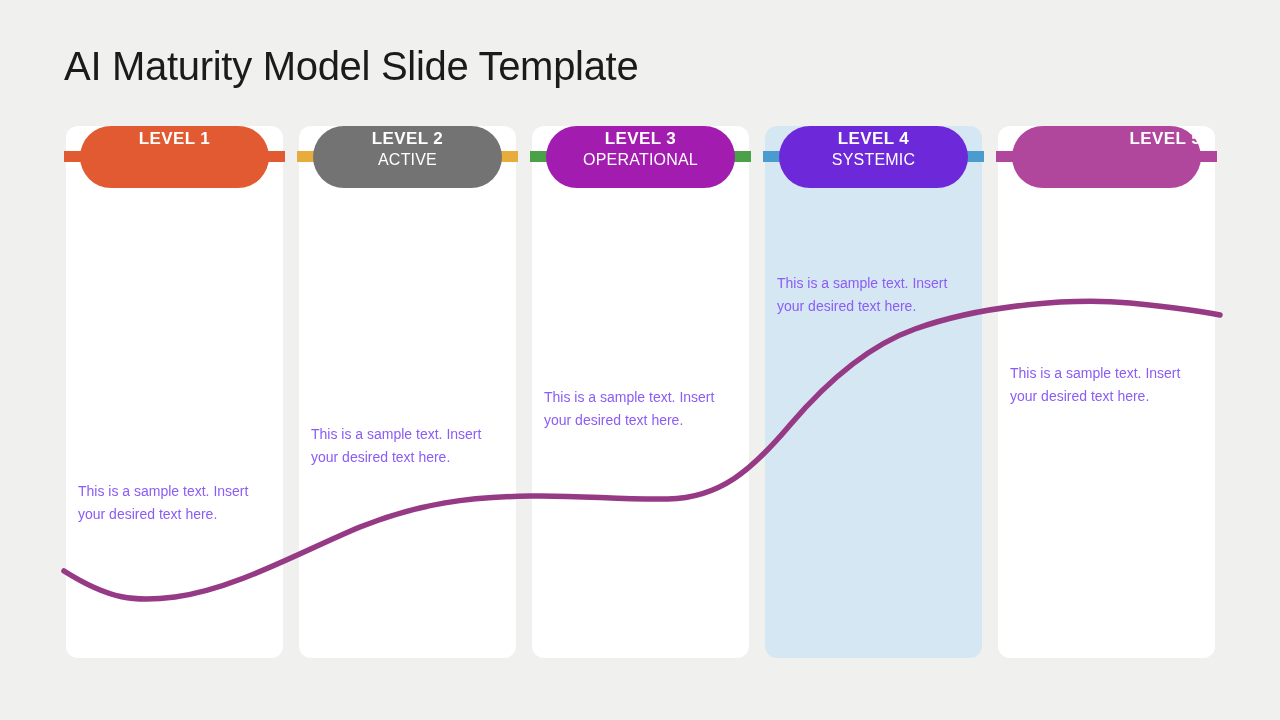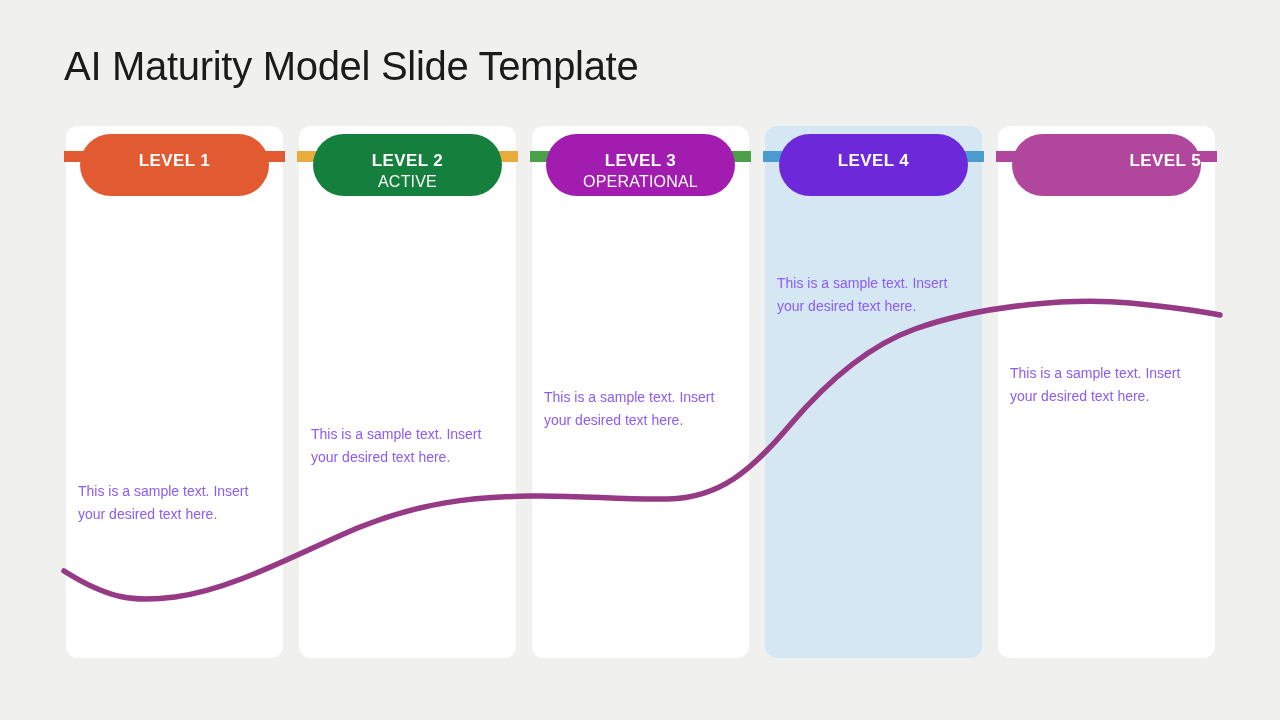--- a/index.html
+++ b/index.html
@@ -77,28 +77,28 @@
   .pill-wrap {
     position: absolute;
     top: 0;
     left: 0;
     width: 217px;
     height: 62px;
   }
   .pill {
     position: absolute;
     left: 14px;
-    top: 8px;
+    top: 0;
     width: 189px;
     height: 62px;
     border-radius: 31px;
     color: #ffffff;
     text-align: center;
     box-sizing: border-box;
-    padding-top: 16px;
+    padding-top: 2px;
     z-index: 2;
   }
   .pill-level {
     font-size: 17px;
     font-weight: bold;
     line-height: 21px;
     letter-spacing: 0.4px;
   }
   .pill-name {
     font-size: 16px;
@@ -145,21 +145,21 @@
             <div class="pill-level">LEVEL 1</div>
           </div>
         </div>
       </div>
       <div class="level-column" style="left: 299px;">
         <div class="level-card" style="background: rgb(255, 255, 255);"></div>
         <div class="card-text" style="top: 297px;">This is a sample text. Insert your desired text here.</div>
         <div class="pill-wrap">
           <div class="tab left" style="background: rgb(232, 172, 60);"></div>
           <div class="tab right" style="background: rgb(232, 172, 60);"></div>
-          <div class="pill" style="background: #15803d;">
+          <div class="pill" style="background: #737373;">
             <div class="pill-level">LEVEL 2</div>
             <div class="pill-name">ACTIVE</div>
           </div>
         </div>
       </div>
       <div class="level-column" style="left: 532px;">
         <div class="level-card" style="background: rgb(255, 255, 255);"></div>
         <div class="card-text" style="top: 260px;">This is a sample text. Insert your desired text here.</div>
         <div class="pill-wrap">
           <div class="tab left" style="background: rgb(75, 161, 72);"></div>
@@ -171,20 +171,21 @@
         </div>
       </div>
       <div class="level-column" style="left: 765px;">
         <div class="level-card highlight" style="background: rgb(214, 231, 244);"></div>
         <div class="card-text" style="top: 146px;">This is a sample text. Insert your desired text here.</div>
         <div class="pill-wrap">
           <div class="tab left" style="background: rgb(75, 156, 206);"></div>
           <div class="tab right" style="background: rgb(75, 156, 206);"></div>
           <div class="pill" style="background: #6d28d9;">
             <div class="pill-level">LEVEL 4</div>
+            <div class="pill-name">SYSTEMIC</div>
           </div>
         </div>
       </div>
       <div class="level-column" style="left: 998px;">
         <div class="level-card" style="background: rgb(255, 255, 255);"></div>
         <div class="card-text" style="top: 236px;">This is a sample text. Insert your desired text here.</div>
         <div class="pill-wrap">
           <div class="tab left" style="background: rgb(176, 71, 157);"></div>
           <div class="tab right" style="background: rgb(176, 71, 157);"></div>
           <div class="pill" style="background: rgb(176, 71, 157); text-align: right;">

